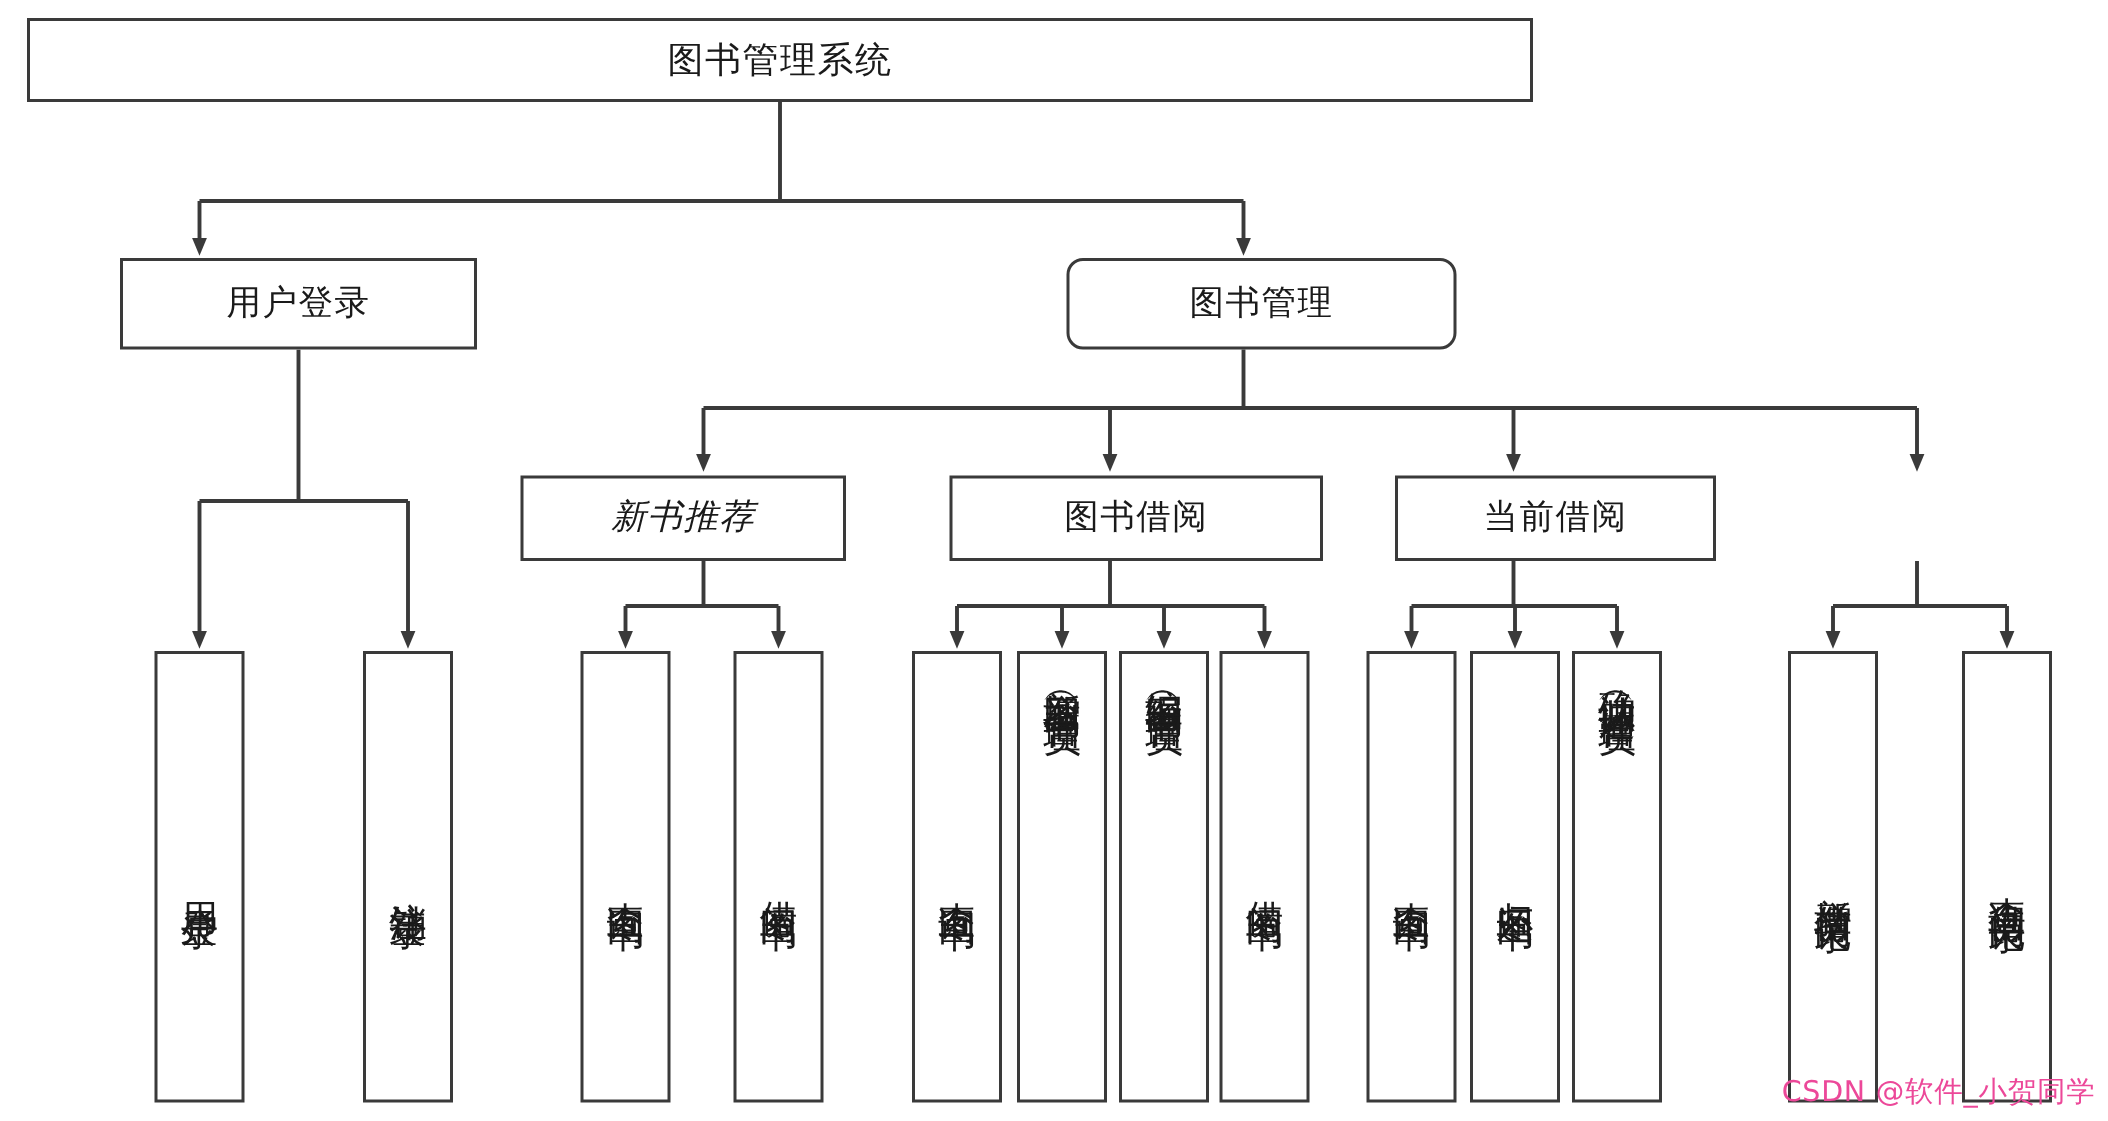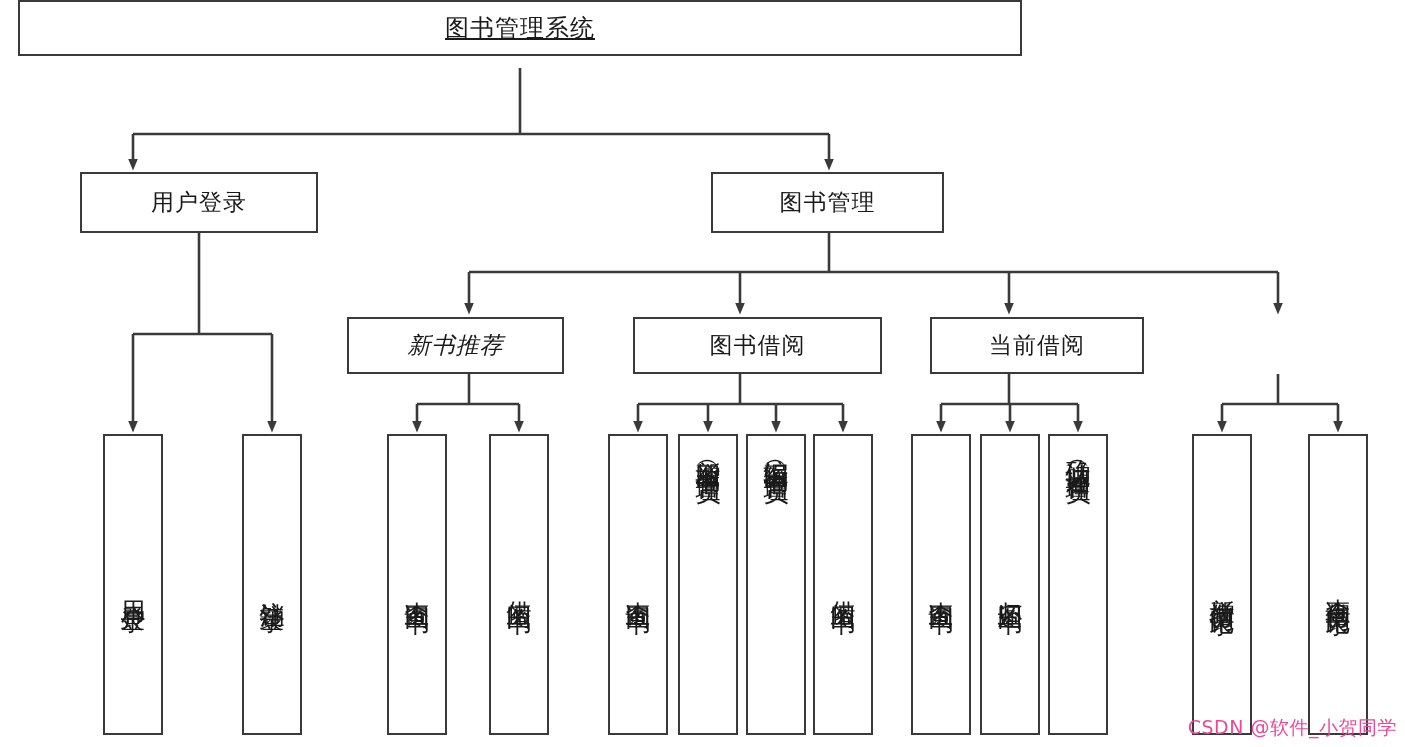--- a/index.html
+++ b/index.html
@@ -125,29 +125,29 @@
       <path d="M1010,404 L1010,422" marker-end="url(#arrowhead)"></path>
       <path d="M1078,404 L1078,422" marker-end="url(#arrowhead)"></path>
 
       <path d="M1278,374 L1278,404"></path>
       <path d="M1222,404 L1338,404"></path>
       <path d="M1222,404 L1222,422" marker-end="url(#arrowhead)"></path>
       <path d="M1338,404 L1338,422" marker-end="url(#arrowhead)"></path>
     </g>
   </svg>
 
-  <div class="node root horiz" style="left:18px; top:0; width:1004px; height:56px;text-decoration:underline;">
+  <div class="node root horiz" style="left:18px; top:12px; width:1004px; height:56px;">
     <span class="node-label">图书管理系统</span>
   </div>
 
   <div class="node horiz" style="left:80px; top:172px; width:238px; height:61px;">
     <span class="node-label">用户登录</span>
   </div>
 
-  <div class="node horiz" style="left:711px; top:172px; width:233px; height:61px;">
+  <div class="node horiz" style="left:711px; top:172px; width:260px; height:61px;border-radius:11px;">
     <span class="node-label">图书管理</span>
   </div>
 
   <div class="node horiz" style="left:347px; top:317px; width:217px; height:57px;font-style:italic;">
     <span class="node-label">新书推荐</span>
   </div>
 
   <div class="node horiz" style="left:633px; top:317px; width:249px; height:57px;">
     <span class="node-label">图书借阅</span>
   </div>

